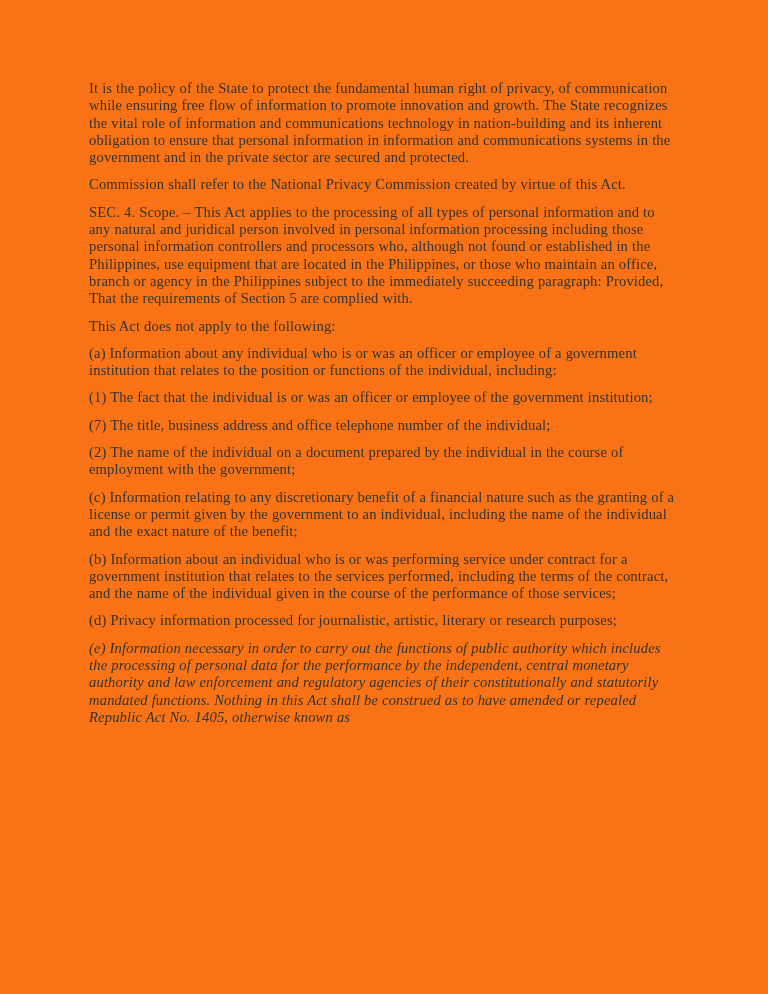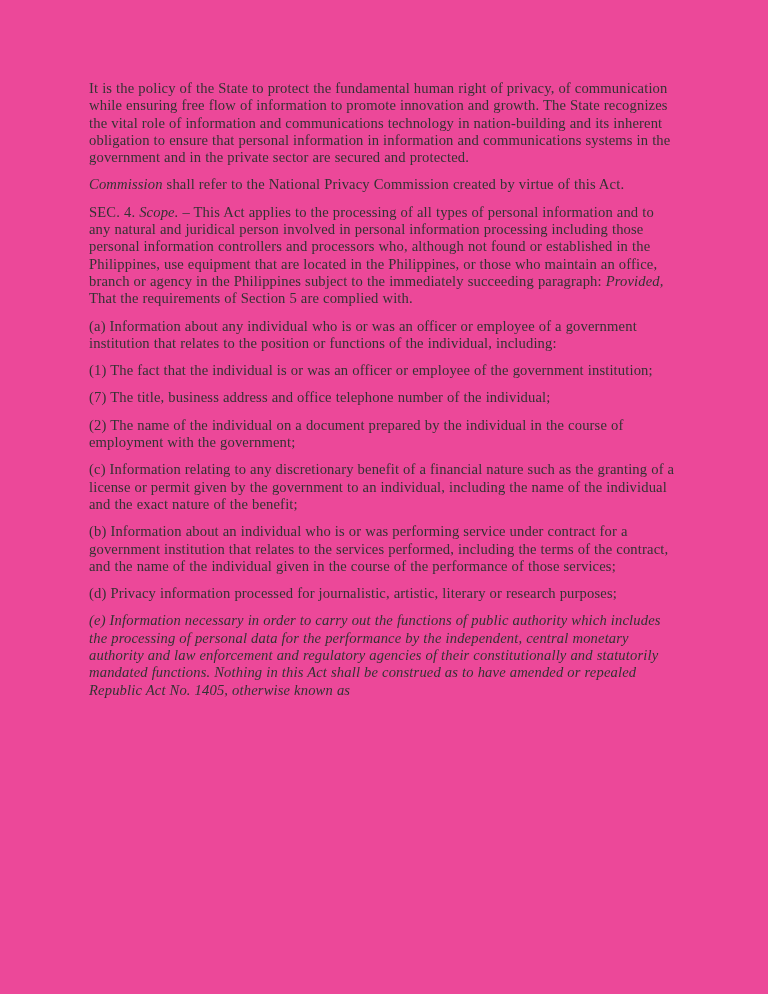--- a/index.html
+++ b/index.html
@@ -10,21 +10,21 @@
   body {
     width: 768px;
     height: 994px;
     overflow: hidden;
     font-family: "Liberation Serif", "DejaVu Serif", serif;
   }
   .page {
     position: relative;
     width: 768px;
     height: 994px;
-    background: #ec4899;
+    background: #f97316;
     box-sizing: border-box;
   }
   .content {
     position: absolute;
     left: 89px;
     top: 80px;
     width: 588px;
   }
   .para {
     font-size: 14.6px;
@@ -33,31 +33,31 @@
     margin: 0 0 10px 0;
     text-align: left;
     letter-spacing: 0.01em;
     word-spacing: 0.01em;
   }
   .para:last-child {
     margin-bottom: 0;
     font-style: italic;
   }
   .it {
-    font-style: italic;
   }
 </style>
 </head>
 <body style="background: rgb(255, 255, 255);">
 
 <div class="page">
   <div class="content" id="text-column" style="color: rgb(51, 51, 51);">
       <p class="para"><span>It is the policy of the State to protect the fundamental human right of privacy, of communication while ensuring free flow of information to promote innovation and growth. The State recognizes the vital role of information and communications technology in nation-building and its inherent obligation to ensure that personal information in information and communications systems in the government and in the private sector are secured and protected.</span></p>
       <p class="para"><span class="it">Commission</span><span> shall refer to the National Privacy Commission created by virtue of this Act.</span></p>
       <p class="para"><span>SEC. 4. </span><span class="it">Scope.</span><span> – This Act applies to the processing of all types of personal information and to any natural and juridical person involved in personal information processing including those personal information controllers and processors who, although not found or established in the Philippines, use equipment that are located in the Philippines, or those who maintain an office, branch or agency in the Philippines subject to the immediately succeeding paragraph: </span><span class="it">Provided,</span><span> That the requirements of Section 5 are complied with.</span></p>
+      <p class="para"><span>This Act does not apply to the following:</span></p>
       <p class="para"><span>(a) Information about any individual who is or was an officer or employee of a government institution that relates to the position or functions of the individual, including:</span></p>
       <p class="para"><span>(1) The fact that the individual is or was an officer or employee of the government institution;</span></p>
       <p class="para"><span>(7) The title, business address and office telephone number of the individual;</span></p>
       <p class="para"><span>(2) The name of the individual on a document prepared by the individual in the course of employment with the government;</span></p>
       <p class="para"><span>(c) Information relating to any discretionary benefit of a financial nature such as the granting of a license or permit given by the government to an individual, including the name of the individual and the exact nature of the benefit;</span></p>
       <p class="para"><span>(b) Information about an individual who is or was performing service under contract for a government institution that relates to the services performed, including the terms of the contract, and the name of the individual given in the course of the performance of those services;</span></p>
       <p class="para"><span>(d) Privacy information processed for journalistic, artistic, literary or research purposes;</span></p>
       <p class="para"><span>(e) Information necessary in order to carry out the functions of public authority which includes the processing of personal data for the performance by the independent, central monetary authority and law enforcement and regulatory agencies of their constitutionally and statutorily mandated functions. Nothing in this Act shall be construed as to have amended or repealed Republic Act No. 1405, otherwise known as</span></p>
     </div>
 </div>

